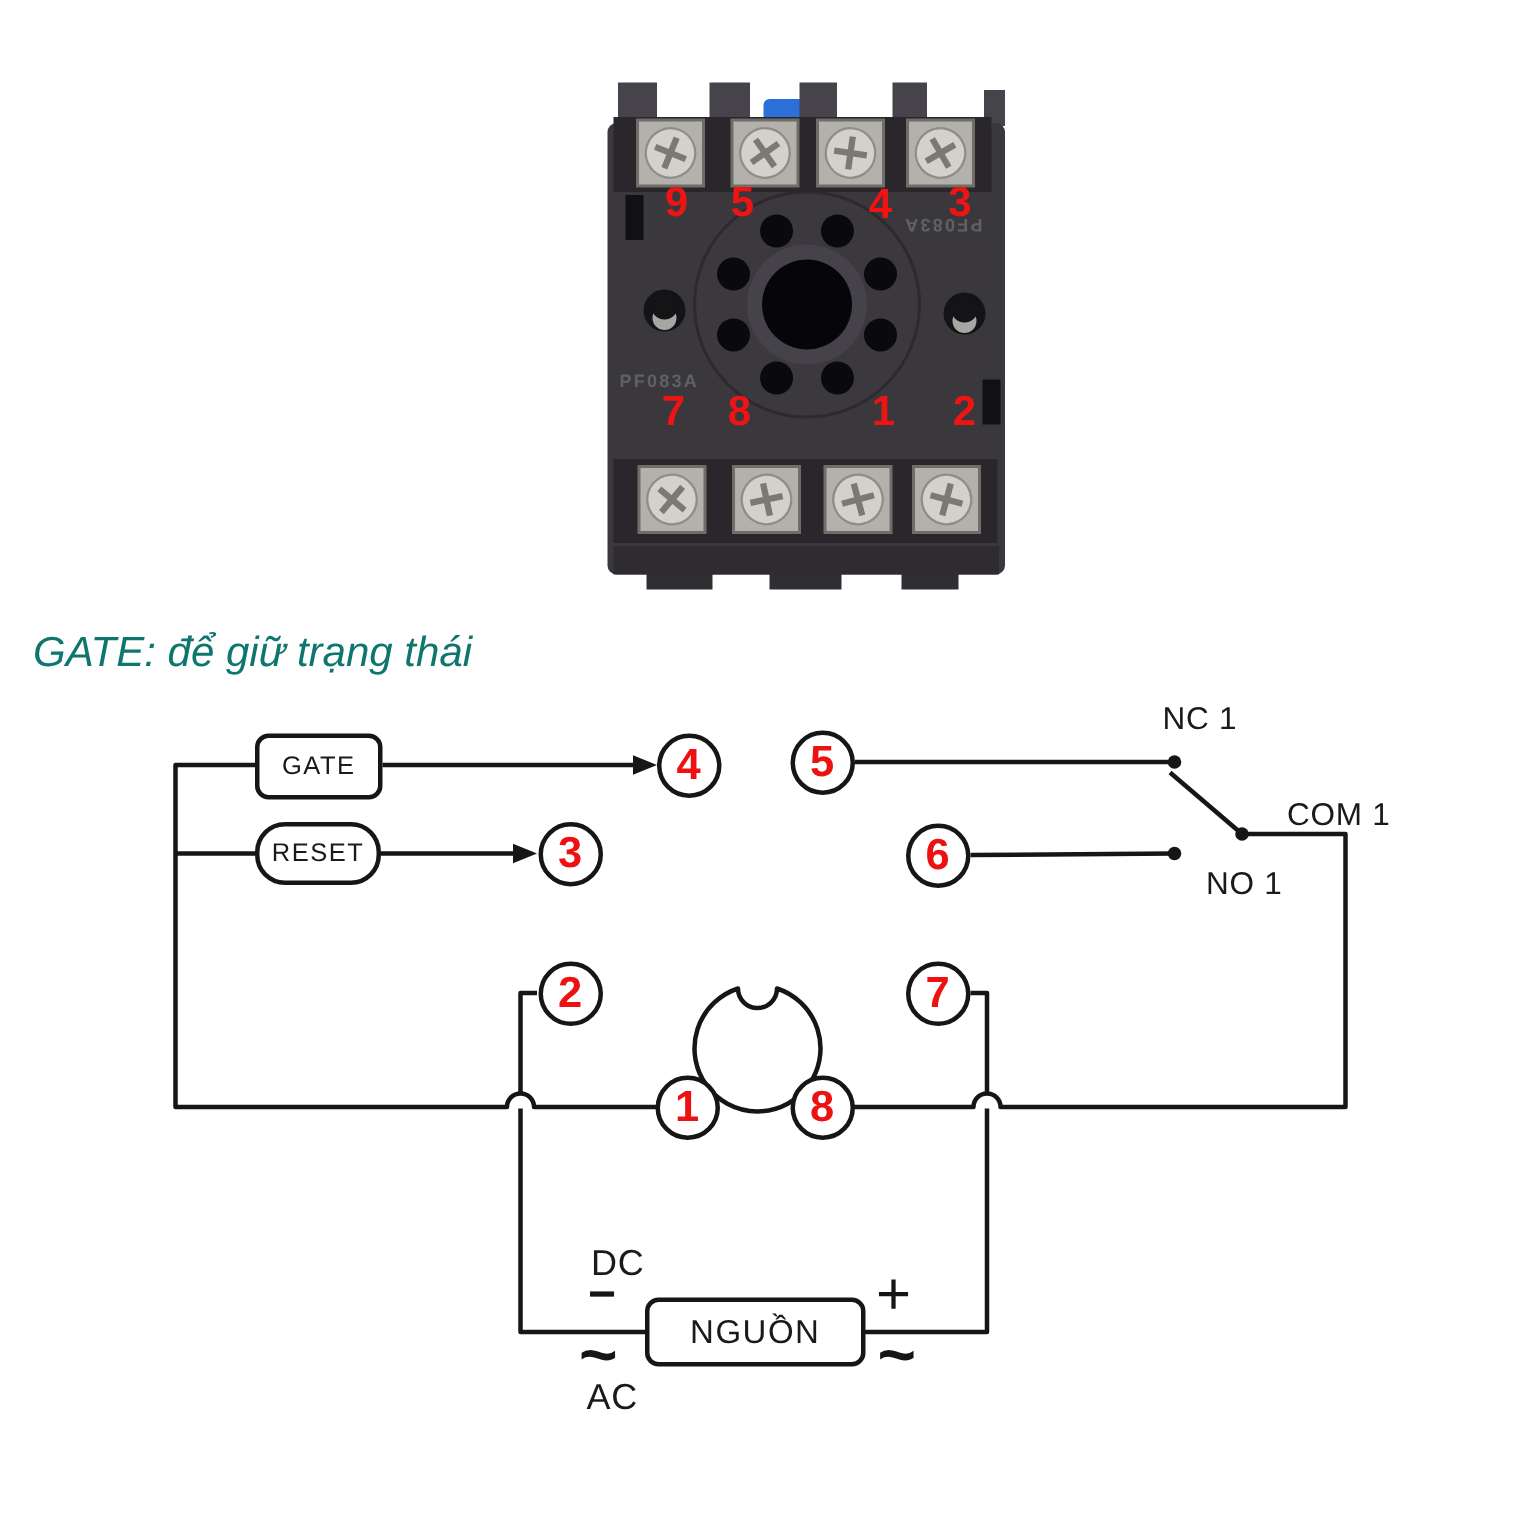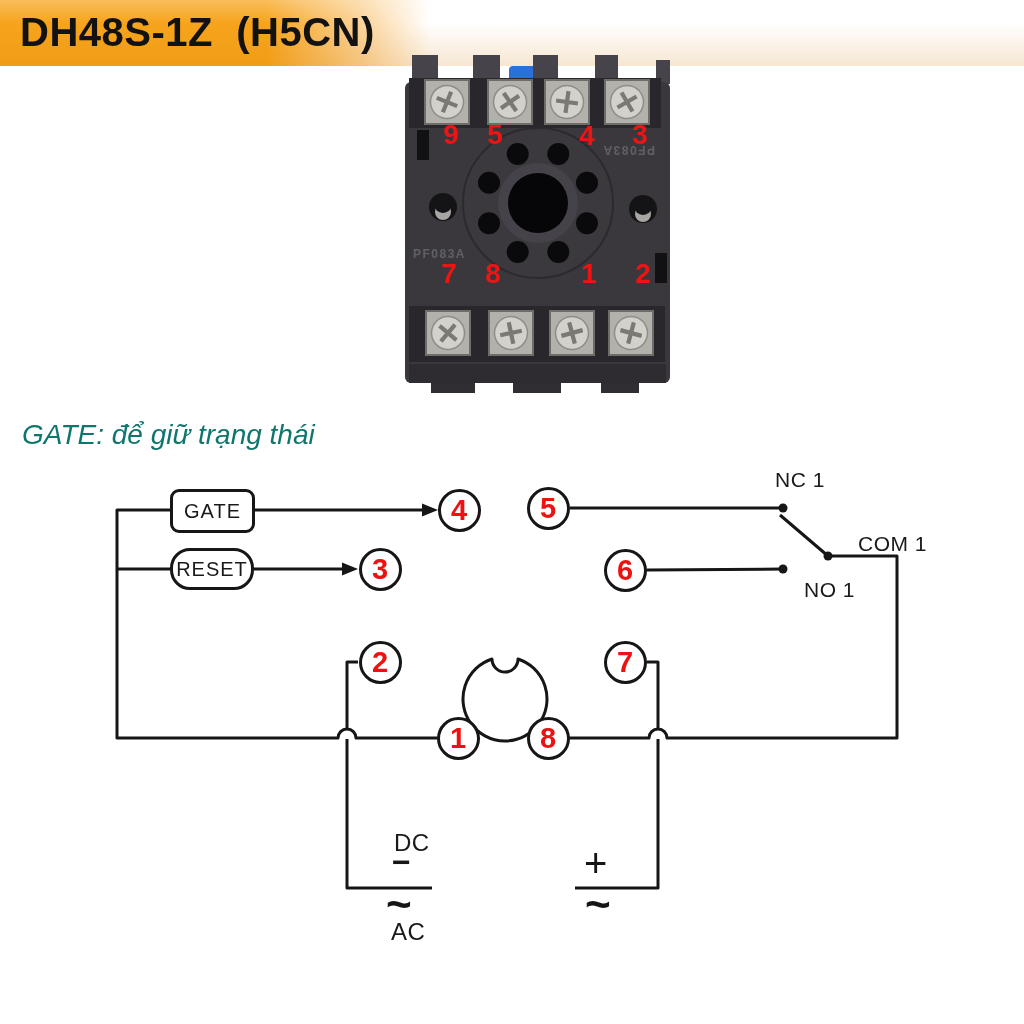--- a/index.html
+++ b/index.html
@@ -11,41 +11,38 @@
       linear-gradient(to bottom, rgba(255,255,255,.28) 0%, rgba(255,255,255,0) 35%, rgba(210,120,0,.18) 100%),
       linear-gradient(to right, #F7A41C 0%, #F7A41C 26%, #FBD295 35%, #ffffff 42%);}
   .banner .title{position:absolute;left:20px;top:6px;font-size:40px;font-weight:800;
     color:#121212;letter-spacing:.5px;white-space:pre;line-height:52px;}
   
   .abs{position:absolute;}
   svg{display:block;}
   
   .wbox{position:absolute;box-sizing:border-box;border:3.5px solid #161616;border-radius:9px;
     background:#fff;display:flex;align-items:center;justify-content:center;
-    font-size:20px;color:#1a1a1a;letter-spacing:1px;}
+    font-size:17px;color:#1a1a1a;letter-spacing:1px;}
   
   .pin{position:absolute;box-sizing:border-box;width:43px;height:43px;border-radius:50%;
     border:3px solid #161616;background:#fff;display:flex;align-items:center;justify-content:center;
     font-size:29px;font-weight:700;color:#ed1111;line-height:1;}
   
   .lbl{position:absolute;font-size:21px;color:#1a1a1a;letter-spacing:.5px;line-height:1.1;}
   .sym{position:absolute;color:#161616;line-height:1;}
   .note{position:absolute;font-style:italic;font-size:28px;color:#0f766e;}
   
   .pin-red{font:700 28px "Liberation Sans",sans-serif;fill:#ee1414;}
   .marking{font:700 12px "Liberation Sans",sans-serif;fill:#606066;letter-spacing:1.5px;}
 </style>
 </head>
 <body>
 
 <div class="page">
 
-  <div class="banner">
-    <div class="title">DH48S-1Z  (H5CN)</div>
-  </div>
 
   <svg class="abs" style="left:393px;top:44px;" width="300" height="355" viewBox="0 0 300 355">
     <defs>
       <g id="tcell">
           <rect x="-22" y="-22" width="44" height="44" fill="#b3b1ac" stroke="#6f6d68" stroke-width="2"></rect>
         </g>
       <g id="shead">
         <circle r="16.5" fill="#d3d1cc" stroke="#8f8d88" stroke-width="1.5"></circle>
         <path d="M -11 0 H 11 M 0 -11 V 11" stroke="#7b7971" stroke-width="4.2" fill="none"></path>
       </g>
@@ -161,20 +158,23 @@
   </svg>
 
   <div class="note" style="left:22px;top:419px;">GATE: để giữ trạng thái</div>
 
   <div class="wbox" style="left:170px;top:489px;width:85px;height:44px;">
     <span>GATE</span>
   </div>
   <div class="wbox" style="left:170px;top:548px;width:84px;height:42px;border-radius:20px;">
     <span>RESET</span>
   </div>
+  <div class="wbox" style="left:430px;top:865px;width:147px;height:46px;font-size:22px;">
+    <span>NGUỒN</span>
+  </div>
 
   <div class="pin" style="left:437.5px;top:488.5px;">4</div>
   <div class="pin" style="left:526.5px;top:486.5px;">5</div>
   <div class="pin" style="left:358.5px;top:547.5px;">3</div>
   <div class="pin" style="left:603.5px;top:548.5px;">6</div>
   <div class="pin" style="left:358.5px;top:640.5px;">2</div>
   <div class="pin" style="left:603.5px;top:640.5px;">7</div>
   <div class="pin" style="left:436.5px;top:716.5px;">1</div>
   <div class="pin" style="left:526.5px;top:716.5px;">8</div>
 

